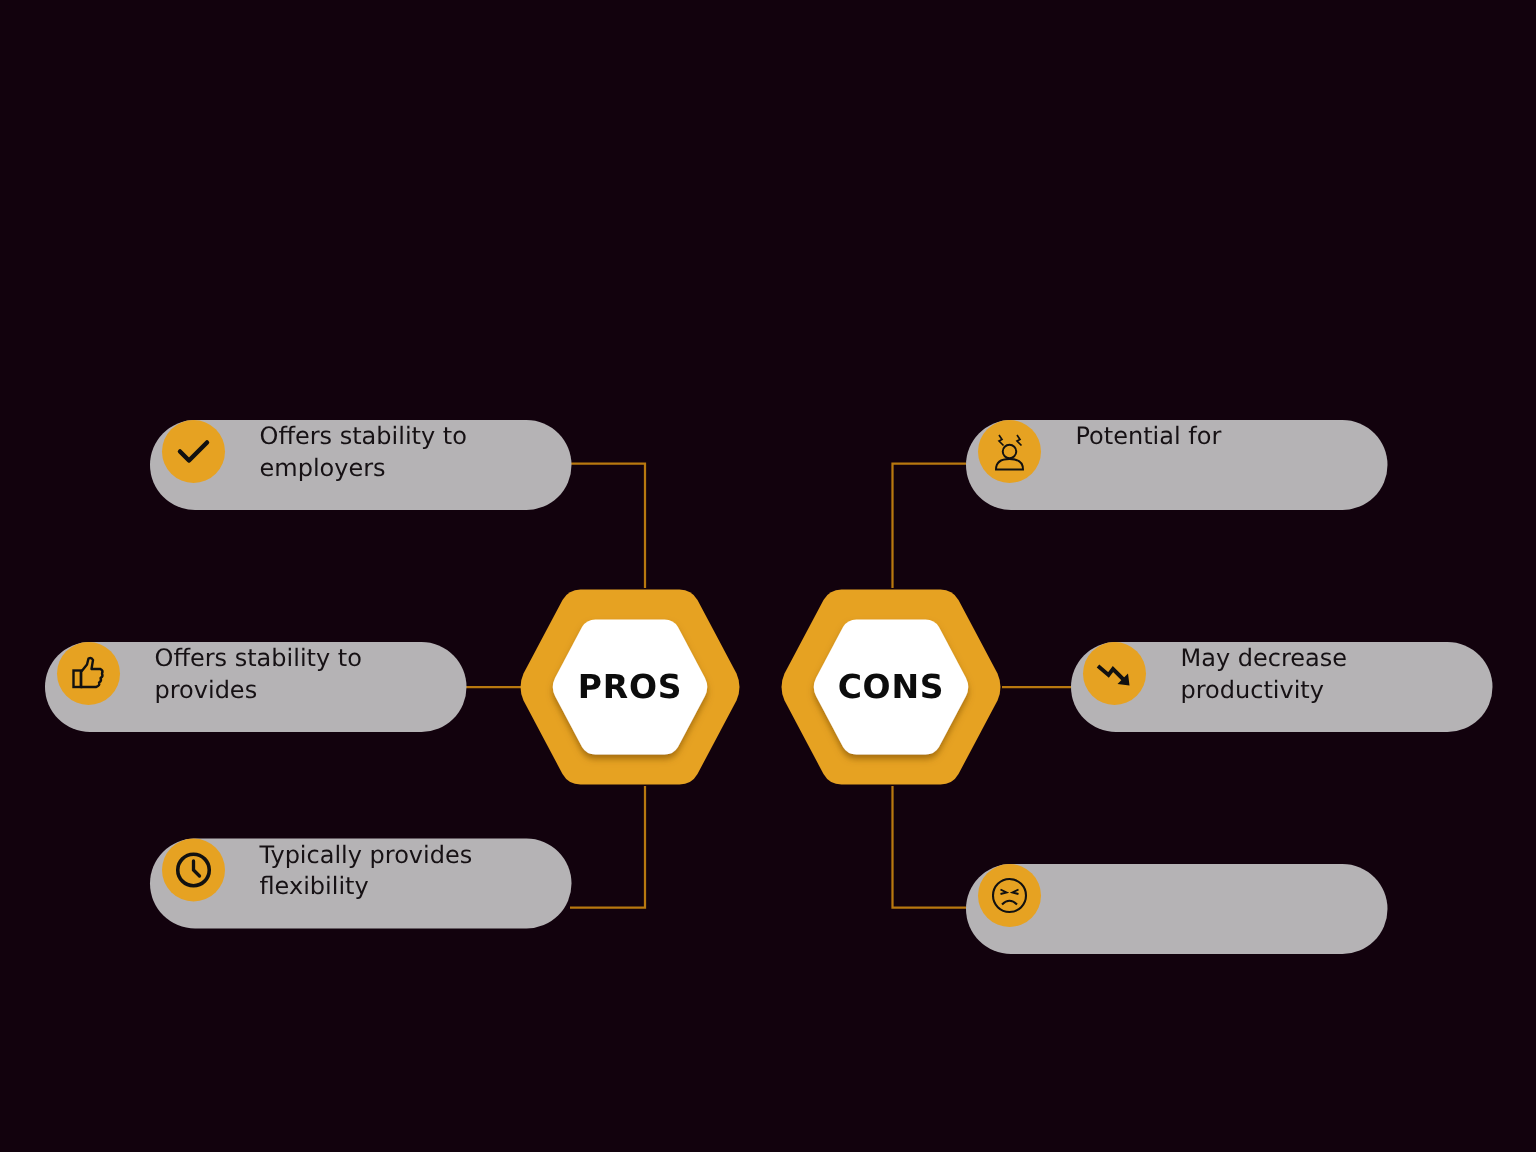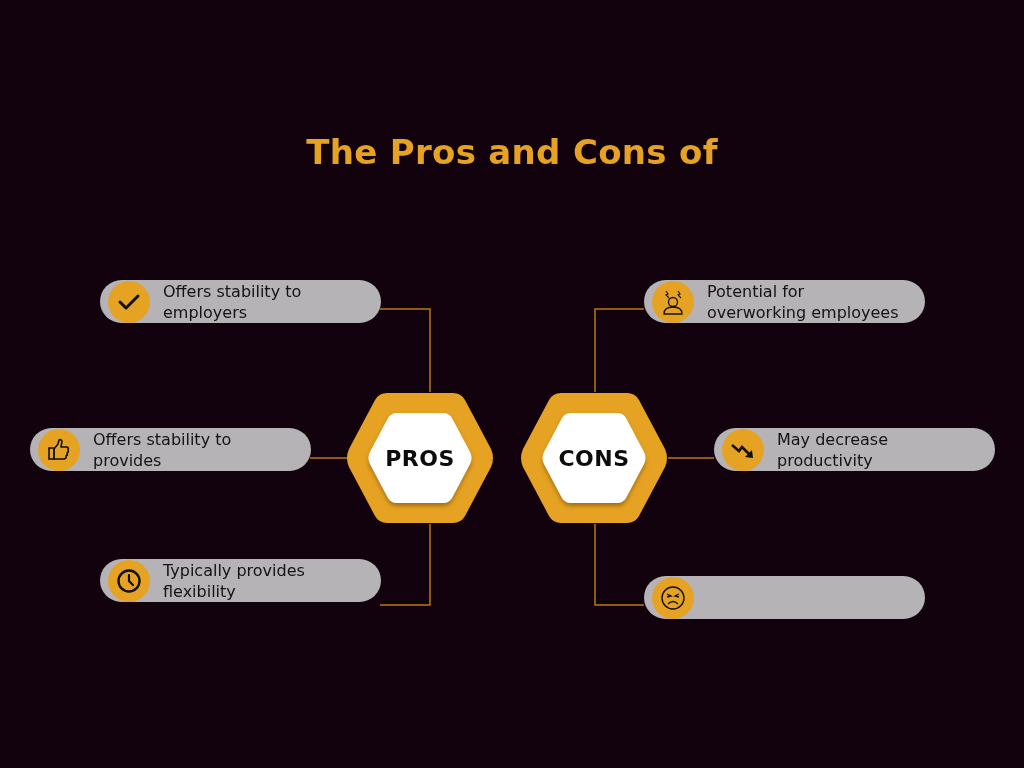--- a/index.html
+++ b/index.html
@@ -17,26 +17,26 @@
       font-family: "DejaVu Sans", sans-serif;
       font-weight: bold;
       font-size: 34px;
       line-height: 44px;
       letter-spacing: 0.3px;
     }
     .title span { display: block; }
     svg.connectors { position: absolute; left: 0; top: 0; }
     .pill {
       position: absolute;
-      height: 43px;
+      height: 60px;
       background: #b5b3b5;
       border-radius: 30px;
       display: flex;
-      align-items: center;
       padding-left: 8px;
+      gap: 10px;
     }
     .pill .icon {
       width: 42px; height: 42px;
       border-radius: 50%;
       background: #e6a222;
       display: flex; align-items: center; justify-content: center;
       flex-shrink: 0;
     }
     .pill .label {
       margin-left: 13px;
@@ -58,21 +58,20 @@
       font-weight: bold;
       font-size: 22px;
       color: #0c0c0c;
       letter-spacing: 0.5px;
     }
   </style>
 </head>
 <body>
 
 <div class="title">
-  <span>The Pros and Cons of</span>
 </div>
 
 <svg class="connectors" width="1024" height="768">
   <g stroke="#b8780f" stroke-width="1.5" fill="none">
 
     <polyline points="380,309 430,309 430,392"></polyline>
 
     <line x1="310" y1="458" x2="356" y2="458"></line>
 
     <polyline points="430,524 430,605 380,605"></polyline>
@@ -153,21 +152,20 @@
   <div class="icon">
     <svg width="28" height="28" viewBox="0 0 28 28">
       <circle cx="14" cy="14" r="4.5" fill="none" stroke="#111" stroke-width="1.3"></circle>
       <path d="M5,26 Q5,19 14,19 Q23,19 23,26 Z" fill="none" stroke="#111" stroke-width="1.3"></path>
       <path d="M7,3 L9,6 L7,7 L10,10" fill="none" stroke="#111" stroke-width="1.1"></path>
       <path d="M19,3 L21,6 L19,7 L22,10" fill="none" stroke="#111" stroke-width="1.1"></path>
     </svg>
   </div>
   <div class="label">
     <div>Potential for</div>
-    <div>overworking employees</div>
   </div>
 </div>
 
 <div class="pill" style="left:714px; top:428px; width:281px;">
   <div class="icon">
     <svg width="28" height="28" viewBox="0 0 28 28">
       <path d="M3,9 L10,15 L13,11 L22,20" fill="none" stroke="#111" stroke-width="2.6" stroke-linejoin="miter"></path>
       <path d="M16,21 L24,22 L23,14 Z" fill="#111"></path>
     </svg>
   </div>

